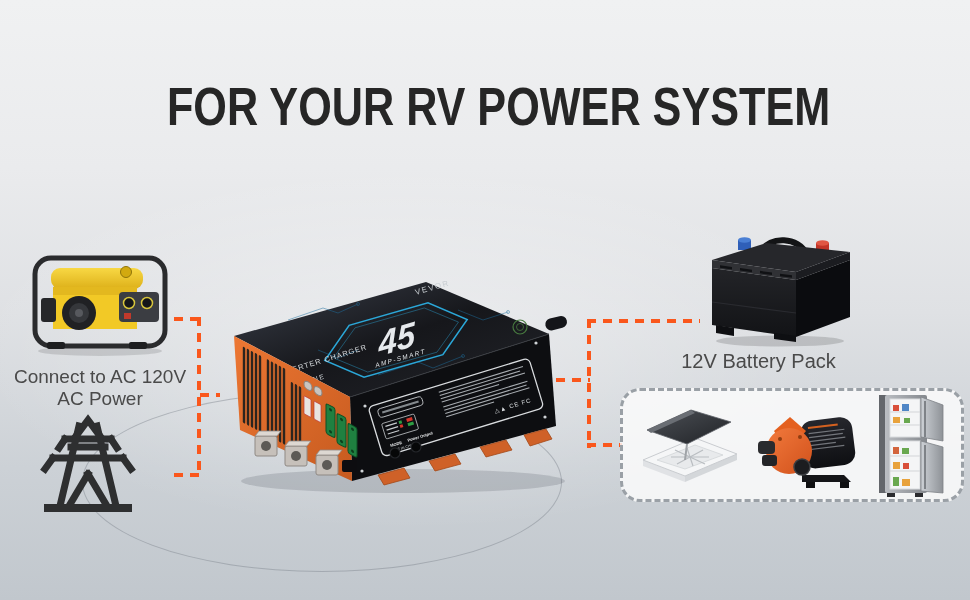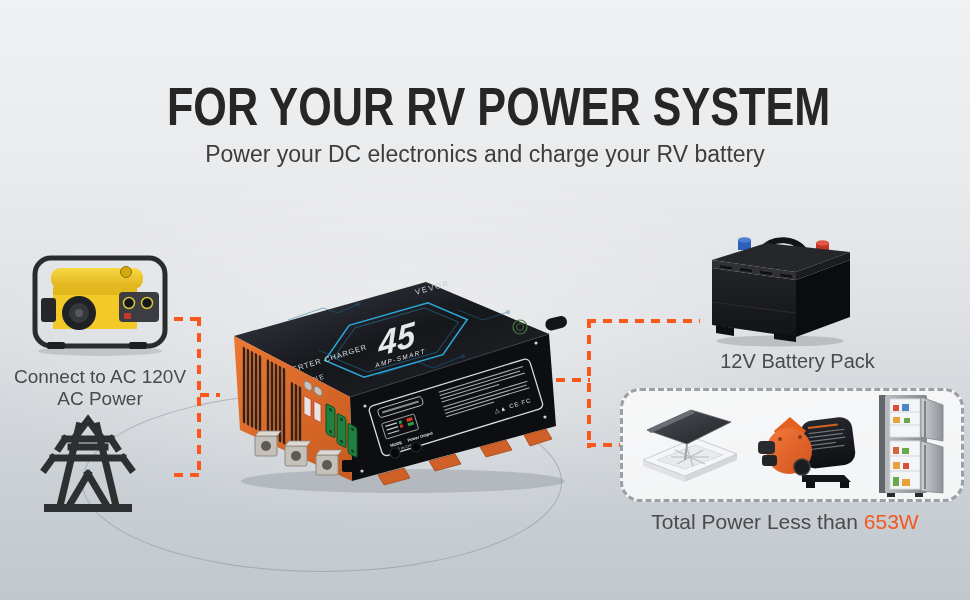--- a/index.html
+++ b/index.html
@@ -33,21 +33,20 @@
   .abs{position:absolute;}
   text{font-family:"Liberation Sans",sans-serif;}
 </style>
 </head>
 <body>
 
 <div id="stage">
 
   <div class="hdr">
     <div class="t2"><span class="condense">FOR YOUR RV POWER SYSTEM</span></div>
-    <div class="sub">Power your DC electronics and charge your RV battery</div>
   </div>
 
   <div class="arc"></div>
 
   <div class="dash-h" style="left:174px;top:317px;width:28px;"></div>
   <div class="dash-v" style="left:197px;top:317px;height:160px;"></div>
   <div class="dash-h" style="left:200px;top:393px;width:20px;"></div>
   <div class="dash-h" style="left:174px;top:473px;width:27px;"></div>
   <div class="dash-h" style="left:556px;top:378px;width:34px;"></div>
   <div class="dash-v" style="left:587px;top:319px;height:129px;"></div>
@@ -270,21 +269,21 @@
       <rect x="56" y="33" width="12" height="2.5" transform="skewY(8)"></rect>
       <rect x="76" y="33" width="12" height="2.5" transform="skewY(8)"></rect>
     </g>
     <polygon points="8,38 92,50 92,107 8,95" fill="url(#batf)"></polygon>
     <polygon points="92,50 146,30 146,87 92,107" fill="#0b0c0f"></polygon>
     <line x1="8" y1="72" x2="92" y2="83" stroke="#2a2b30" stroke-width="1.2"></line>
     <polygon points="12,95 30,98 30,106 12,103" fill="#0e0f12"></polygon>
     <polygon points="70,103 92,106 92,112 70,109" fill="#0e0f12"></polygon>
   </svg>
 
-  <div class="lbl" style="left:710px;top:350px;width:175px;font-size:20px;">12V Battery Pack</div>
+  <div class="lbl" style="left:671px;top:350px;width:175px;font-size:20px;">12V Battery Pack</div>
 
   <div class="appliance-box">
 
     <svg width="104" height="90" viewBox="0 0 104 90">
       <defs>
         <linearGradient id="lidg" x1="0" y1="0" x2="1" y2="1">
           <stop offset="0" stop-color="#4d5157"></stop>
             <stop offset="1" stop-color="#202226"></stop>
         </linearGradient>
       </defs>
@@ -372,17 +371,14 @@
       </g>
       <polygon points="50,4 72,12 72,48 50,44" fill="url(#doorg)" stroke="#7e8287" stroke-width="0.8"></polygon>
       <polygon points="50,48 72,54 72,100 50,98" fill="url(#doorg)" stroke="#7e8287" stroke-width="0.8"></polygon>
       <line x1="54" y1="8" x2="54" y2="44" stroke="#6e7277" stroke-width="1.6"></line>
       <line x1="54" y1="52" x2="54" y2="96" stroke="#6e7277" stroke-width="1.6"></line>
       <rect x="16" y="100" width="8" height="4" fill="#2a2b2e"></rect>
         <rect x="44" y="100" width="8" height="4" fill="#2a2b2e"></rect>
     </svg>
   </div>
 
-  <div class="lbl" style="left:620px;top:510px;width:330px;font-size:21px;">
-    <span>Total Power Less than </span><span class="accent">653W</span>
-  </div>
 
 </div>
 
 </body></html>

